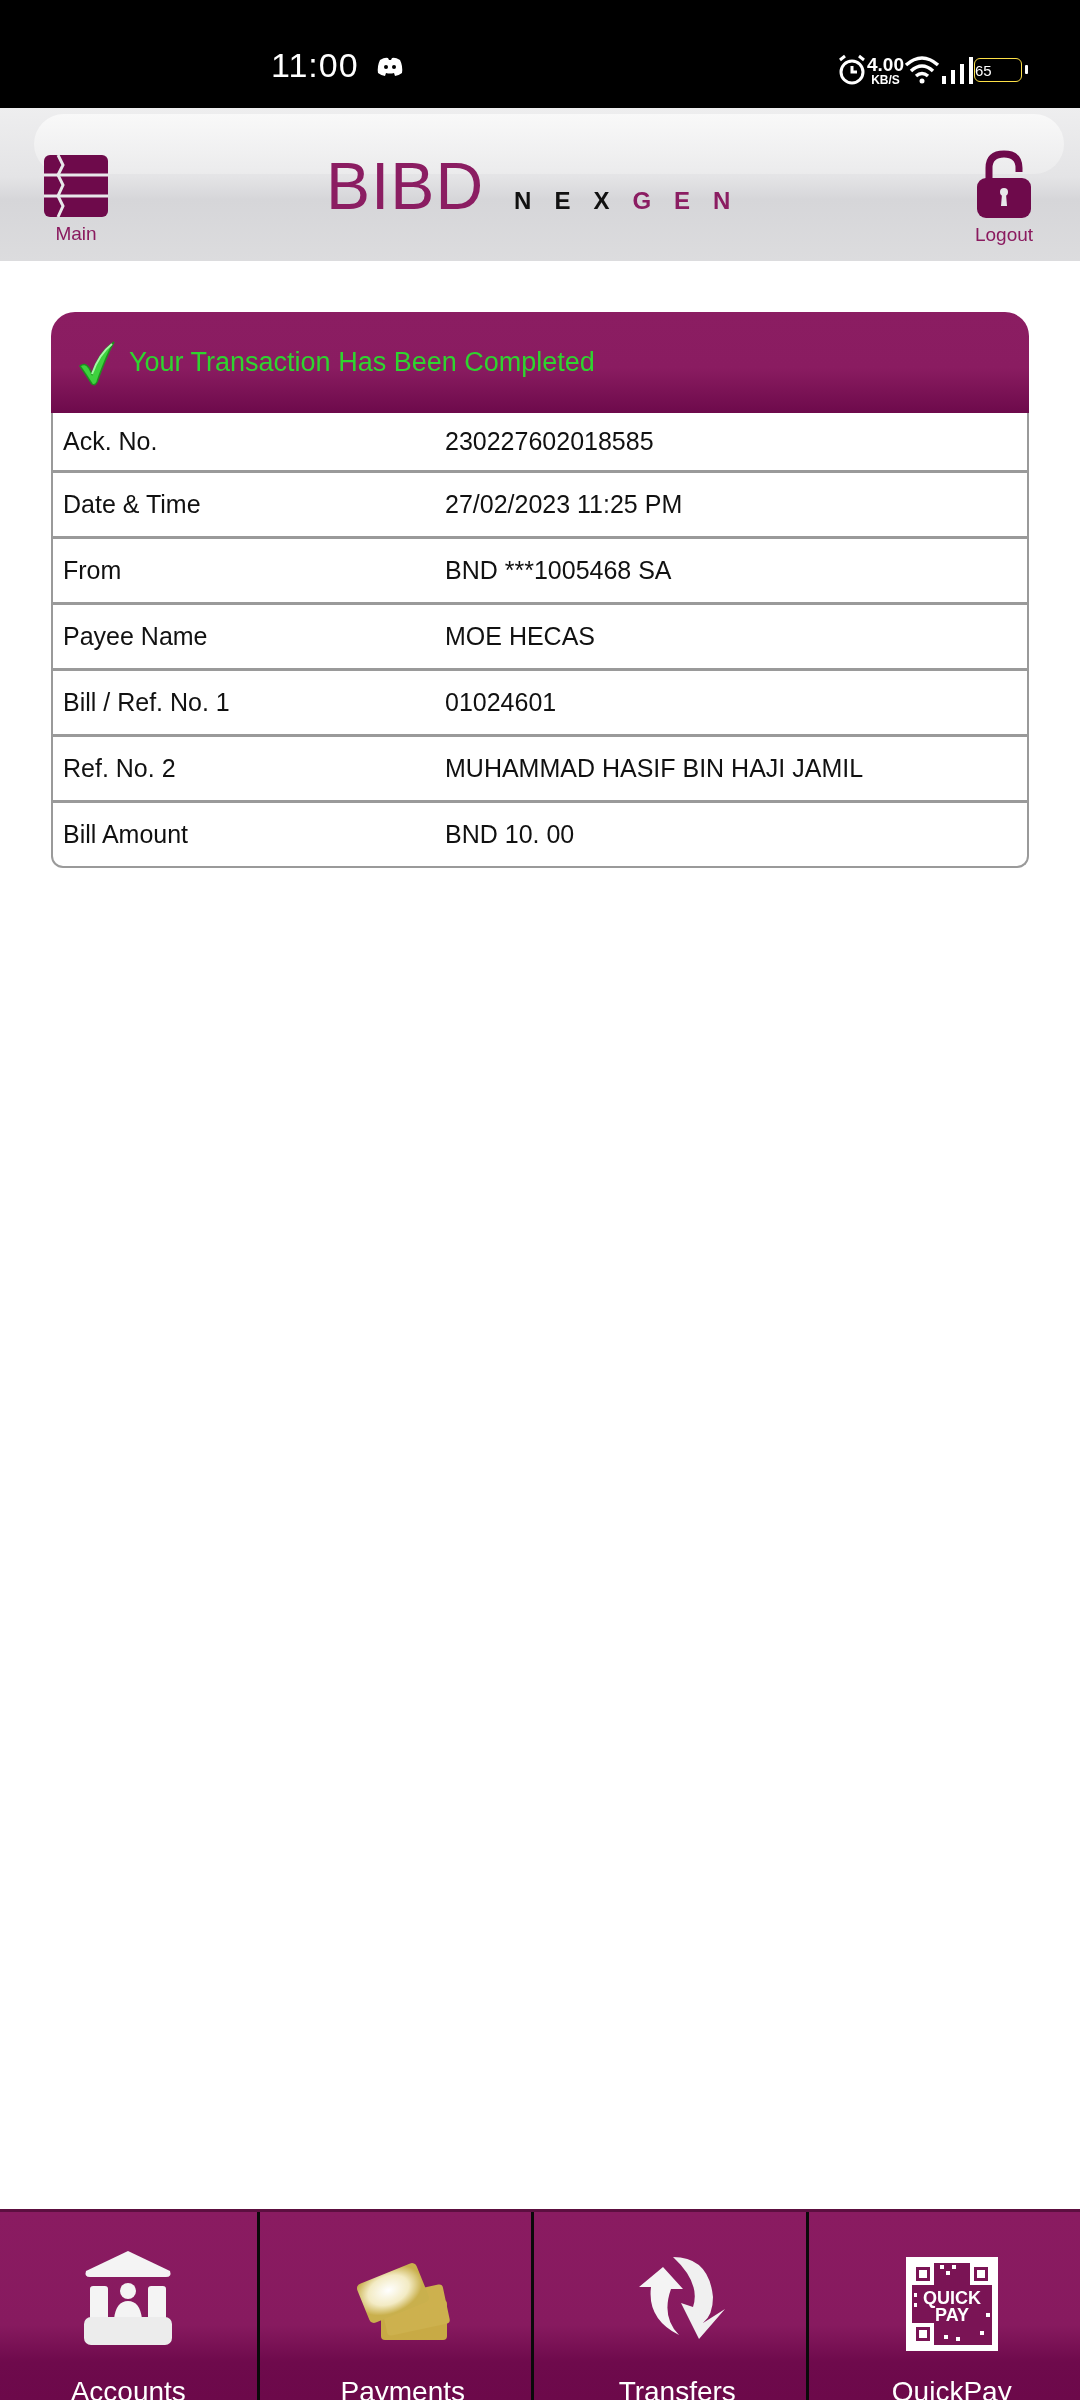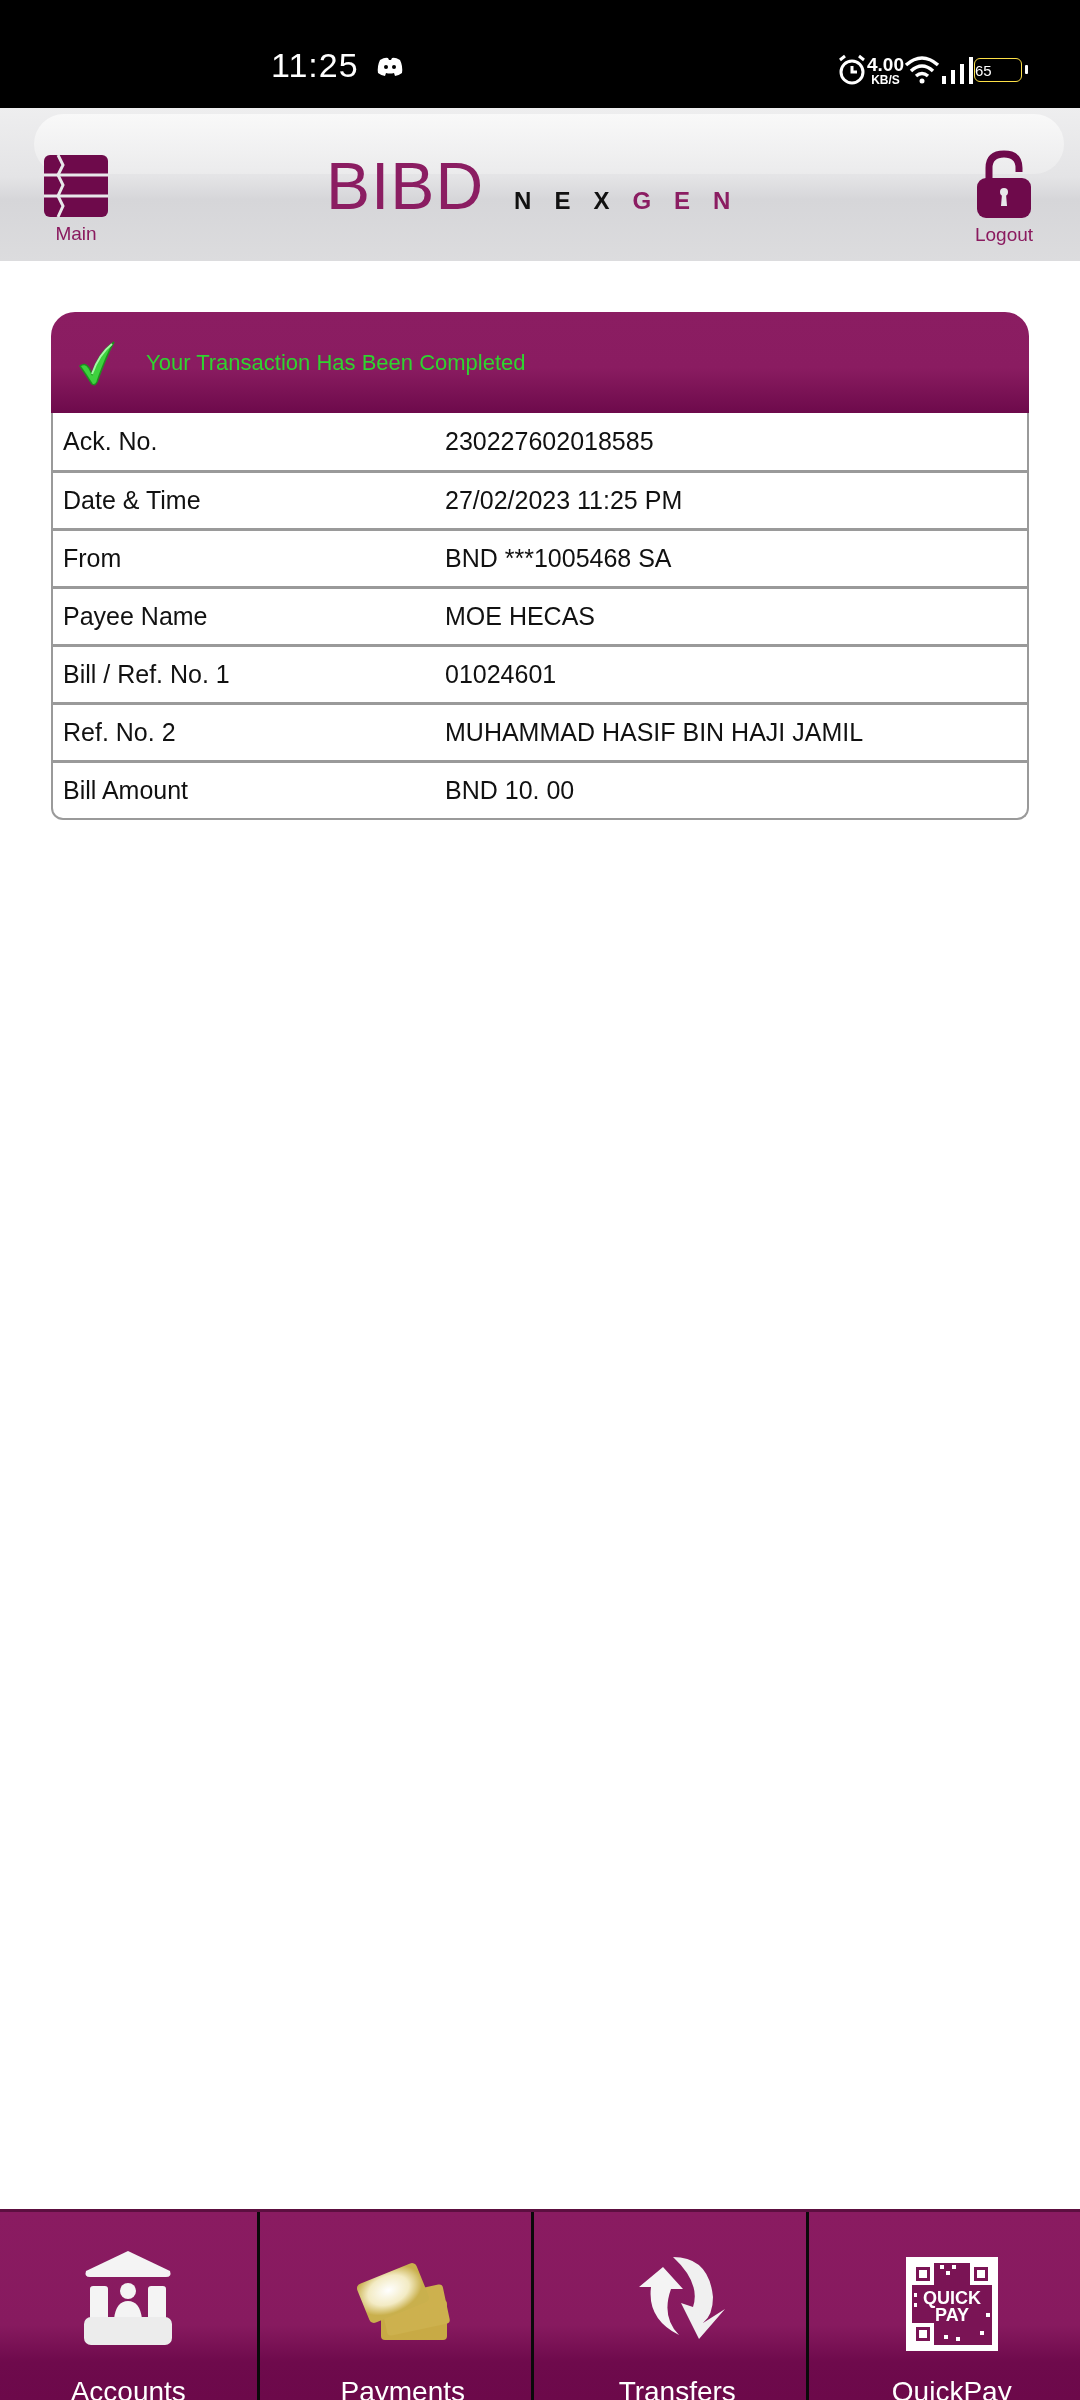--- a/index.html
+++ b/index.html
@@ -31,42 +31,42 @@
     .logo-nexgen { margin-left: 30px; font-family: "Liberation Sans", sans-serif; font-weight: bold; font-size: 24px; letter-spacing: 23px; }
     .logo-nexgen .nex { color: #111; }
     .logo-nexgen .gen { color: #8b1d62; }
 
     
     .card { position: absolute; left: 51px; top: 312px; width: 978px; }
     .card-header { height: 101px; border-radius: 24px 24px 0 0;
       background: linear-gradient(180deg, #8b1d62 0%, #8a1c61 55%, #6d0a4b 100%);
       display: flex; align-items: center; padding-left: 26px; }
     .check-icon { width: 40px; height: 46px; margin-right: 12px; }
-    .card-title { color: #2fd42f; font-size: 22px; font-family: "Liberation Sans", sans-serif; margin-left: 17px; }
+    .card-title { color: #2fd42f; font-size: 27px; font-family: "Liberation Sans", sans-serif; }
     .card-body { border: 2px solid #9a9a9a; border-top: none; border-radius: 0 0 12px 12px; overflow: hidden; background: #fff; }
-    .row { display: flex; height: 58px; align-items: center; border-top: 3px solid #9a9a9a; }
+    .row { display: flex; height: 66px; align-items: center; border-top: 3px solid #9a9a9a; }
     .row:first-child { border-top: none; height: 57px; }
     .row .k { width: 392px; padding-left: 10px; font-size: 25px; color: #111; font-family: "Liberation Sans", sans-serif; }
     .row .v { flex: 1; font-size: 25px; color: #111; font-family: "Liberation Sans", sans-serif; }
 
     
     .bottom-nav { position: absolute; left: 0; top: 2209px; width: 1080px; height: 191px; display: flex;
       border-top: 3px solid #5c0f40; }
     .nav-item { flex: 1; position: relative; cursor: pointer;
       background: linear-gradient(180deg, #8a1b61 0%, #871a5f 60%, #6e0a4c 80%, #6c094a 100%);
       display: flex; flex-direction: column; align-items: center; }
     .nav-item + .nav-item { border-left: 3px solid #0a0a0a; padding-left: 15px; }
     .nav-icon { margin-top: 36px; height: 100px; display: flex; align-items: center; justify-content: center; }
     .nav-label { position: absolute; top: 164px; color: #fff; font-size: 28px; font-family: "Liberation Sans", sans-serif; }
   </style>
 </head>
 <body>
 
 <div class="status-bar">
-  <span class="status-time">11:25</span>
+  <span class="status-time">11:00</span>
   <svg class="status-discord" viewBox="0 0 28 22">
     <path d="M4 4 Q9 1 12 2 L13 4 L15 4 L16 2 Q19 1 24 4 Q27 10 26 17 Q22 20 19 20 L18 17 Q14 18 10 17 L9 20 Q6 20 2 17 Q1 10 4 4 Z" fill="#fff"></path>
     <circle cx="10" cy="11" r="2" fill="#000"></circle>
       <circle cx="18" cy="11" r="2" fill="#000"></circle>
   </svg>
   <div class="status-right">
     <svg width="30" height="32" viewBox="0 0 30 32">
       <circle cx="15" cy="18" r="11" fill="none" stroke="#fff" stroke-width="3"></circle>
       <path d="M15 12 V18 H20" stroke="#fff" stroke-width="3" fill="none"></path>
       <path d="M3 6 L8 2 M27 6 L22 2" stroke="#fff" stroke-width="3"></path>

